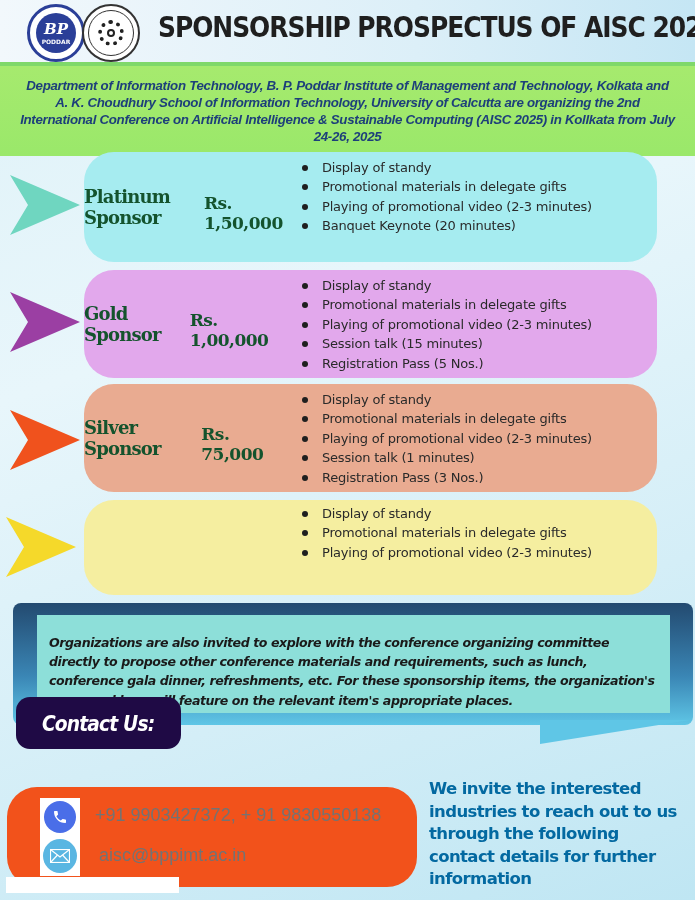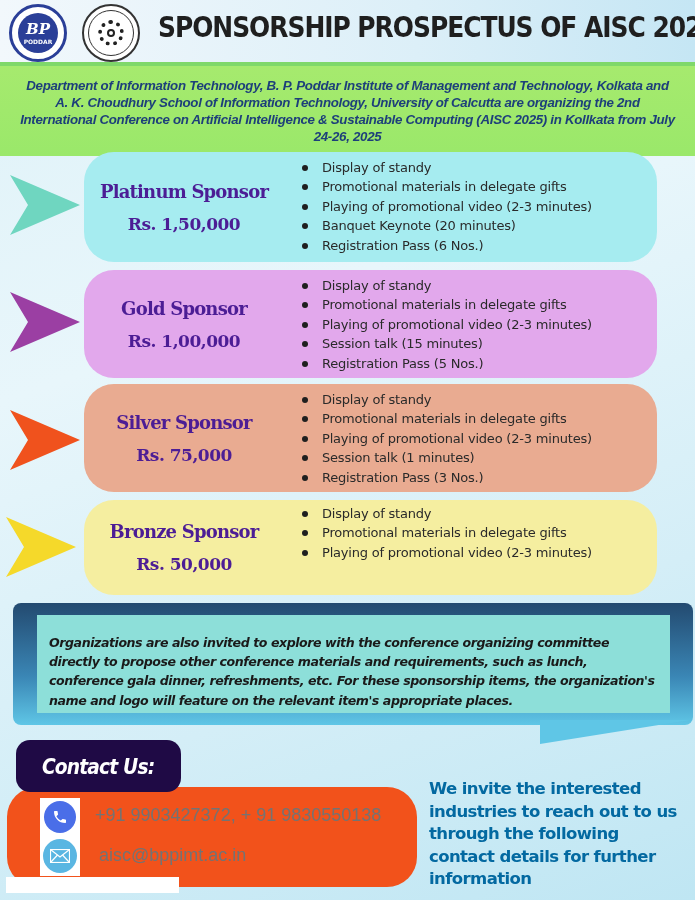--- a/index.html
+++ b/index.html
@@ -10,21 +10,21 @@
     background: linear-gradient(160deg, #dff2f8 0%, #e8f6fb 35%, #d4eef7 70%, #bfe6f3 100%);
   }
   .header {
     position: absolute; left: 0; top: 0; width: 695px; height: 62px;
     background: linear-gradient(90deg, #f2f8fc 0%, #dceff8 60%, #c5e6f4 100%);
   }
   .logo {
     position: absolute; top: 4px; width: 58px; height: 58px; border-radius: 50%;
     display: flex; align-items: center; justify-content: center;
   }
-  .logo-bp { left: 9px; background: #fff; border: 3px solid #2b3f98; }
+  .logo-bp { left: 27px; background: #fff; border: 3px solid #2b3f98; }
   .logo-bp .inner {
     width: 40px; height: 40px; border-radius: 50%; background: #2b3f98;
     color: #fff; font-family: "DejaVu Serif", serif; font-style: italic; font-weight: bold;
     font-size: 15px; display: flex; flex-direction: column; align-items: center; justify-content: center; line-height: 1;
   }
   .logo-bp .inner small { font-style: normal; font-size: 6px; margin-top: 2px; font-family: "DejaVu Sans", sans-serif; }
   .logo-cu { left: 82px; background: #fff; border: 2px solid #333; }
   .logo-cu .ring { width: 46px; height: 46px; border-radius: 50%; border: 1.5px solid #333; display: flex; align-items: center; justify-content: center; }
   .logo-cu .gear { width: 26px; height: 26px; border-radius: 50%; border: 4px dotted #222; display: flex; align-items: center; justify-content: center; }
   .logo-cu .gear i { display: block; width: 8px; height: 8px; border-radius: 50%; border: 2px solid #222; }
@@ -43,22 +43,22 @@
   .intro p {
     font-family: "Liberation Sans", sans-serif; font-style: italic; font-weight: bold;
     font-size: 13.3px; line-height: 17px; color: #1d3f7a; padding: 0 20px; letter-spacing: -0.3px;
   }
   .tier {
     position: absolute; left: 84px; width: 573px;
     border-radius: 30px;
   }
   .tier .name-block {
     position: absolute; left: 0; top: 0; bottom: 0; width: 200px;
-    display: flex; flex-direction: column; align-items: center; justify-content: center;
-    font-family: "DejaVu Serif", serif; font-weight: bold; color: #4c1d95;
+    display: flex; flex-direction: row; align-items: center; justify-content: center;
+    font-family: "DejaVu Serif", serif; font-weight: bold; color: #14532d;
   }
   .tier .name { font-size: 18px; letter-spacing: -0.8px; }
   .tier .price { font-size: 17px; margin-top: 12px; letter-spacing: -0.5px; }
   .tier ul {
     position: absolute; left: 218px; list-style: none;
     font-family: "DejaVu Sans", sans-serif; font-size: 13px; color: #2a2a2a; letter-spacing: -0.2px;
   }
   .tier li { height: 19.4px; line-height: 19.4px; position: relative; padding-left: 20px; white-space: nowrap; }
   .tier li::before {
     content: ""; position: absolute; left: 0; top: 7px; width: 6px; height: 6px; border-radius: 50%; background: #1f1f1f;
@@ -77,21 +77,21 @@
   .note-inner {
     position: absolute; left: 37px; top: 615px; width: 633px; height: 98px;
     background: #8ddfd9;
     padding: 18px 12px;
   }
   .note-inner p {
     font-family: "DejaVu Sans", sans-serif; font-style: italic; font-weight: bold;
     font-size: 12.6px; line-height: 19.2px; color: #1a1a1a; letter-spacing: -0.45px;
   }
   .contact-title {
-    position: absolute; left: 16px; top: 740px; width: 165px; height: 52px;
+    position: absolute; left: 16px; top: 697px; width: 165px; height: 52px;
     background: #1f0a45; border-radius: 14px;
     display: flex; align-items: center; justify-content: center;
   }
   .contact-title span {
     font-family: "DejaVu Sans", sans-serif; font-style: italic; font-weight: bold;
     font-size: 22px; color: #fff; letter-spacing: -1px; transform: scaleX(0.85);
   }
   .contact-box {
     position: absolute; left: 7px; top: 787px; width: 410px; height: 100px;
     background: #f2521b; border-radius: 30px;
@@ -144,21 +144,20 @@
 <div class="tier" style="top:152px;height:110px;background:#a6ecf0;">
   <div class="name-block">
     <div class="name">Platinum Sponsor</div>
     <div class="price">Rs. 1,50,000</div>
   </div>
   <ul style="top:6px;">
     <li>Display of standy</li>
     <li>Promotional materials in delegate gifts</li>
     <li>Playing of promotional video (2-3 minutes)</li>
     <li>Banquet Keynote (20 minutes)</li>
-    <li>Registration Pass (6 Nos.)</li>
   </ul>
 </div>
 
 <svg class="arrow" style="top:292px" width="70" height="60" viewBox="0 0 70 60">
   <polygon points="0,0 70,30 0,60 18,30" fill="#9b3fa3"></polygon>
 </svg>
 <div class="tier" style="top:270px;height:108px;background:#e2a8ec;">
   <div class="name-block">
     <div class="name">Gold Sponsor</div>
     <div class="price">Rs. 1,00,000</div>
@@ -186,24 +185,20 @@
     <li>Playing of promotional video (2-3 minutes)</li>
     <li>Session talk (1 minutes)</li>
     <li>Registration Pass (3 Nos.)</li>
   </ul>
 </div>
 
 <svg class="arrow" style="top:517px;left:6px" width="70" height="60" viewBox="0 0 70 60">
   <polygon points="0,0 70,30 0,60 18,30" fill="#f5d92a"></polygon>
 </svg>
 <div class="tier" style="top:500px;height:95px;background:#f5eea0;">
-  <div class="name-block">
-    <div class="name">Bronze Sponsor</div>
-    <div class="price">Rs. 50,000</div>
-  </div>
   <ul style="top:4px;">
     <li>Display of standy</li>
     <li>Promotional materials in delegate gifts</li>
     <li>Playing of promotional video (2-3 minutes)</li>
   </ul>
 </div>
 
 <div class="note-frame"></div>
 <div class="note-tail"></div>
 <div class="note-inner">

